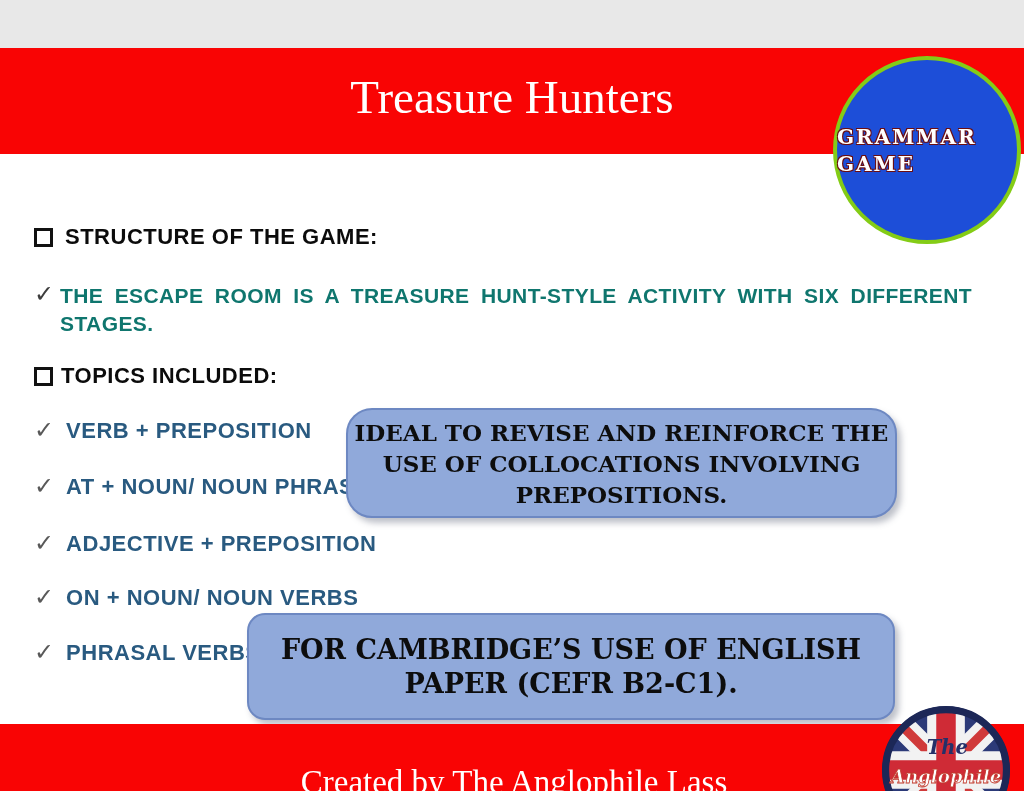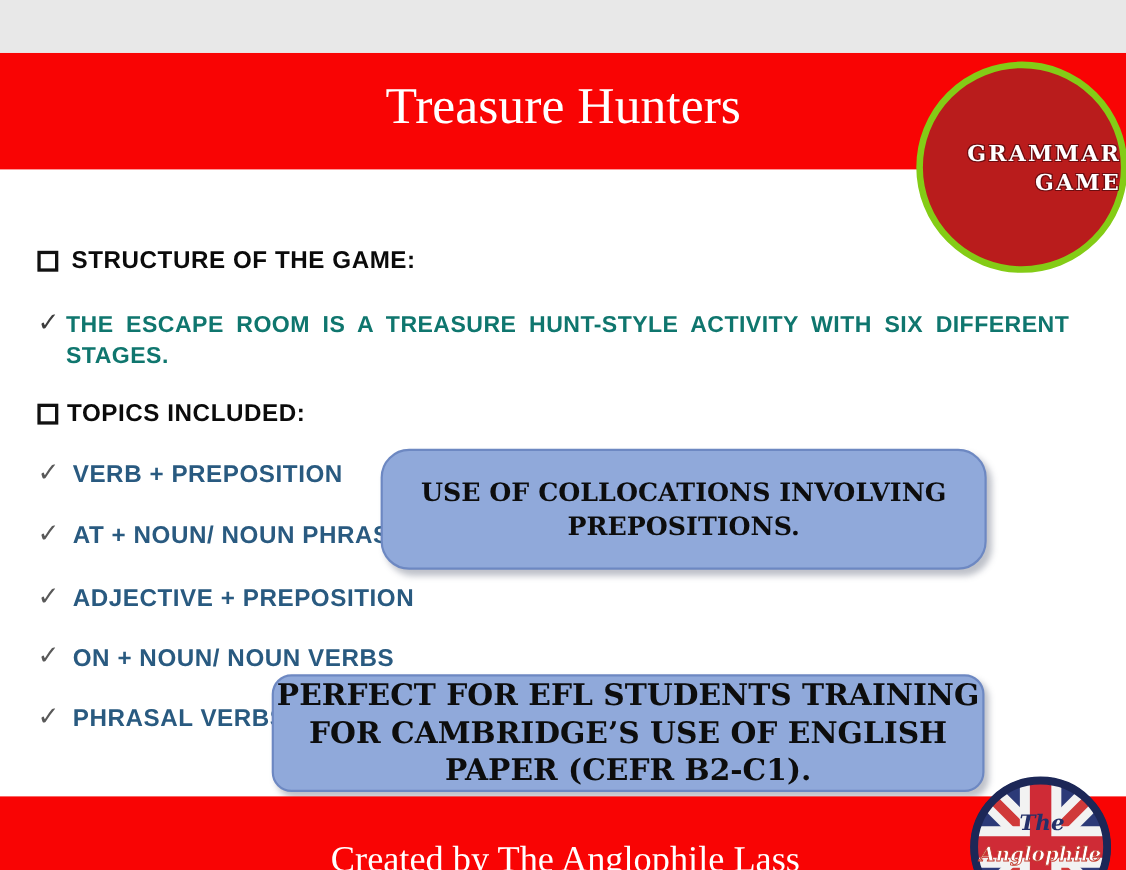--- a/index.html
+++ b/index.html
@@ -8,22 +8,22 @@
     overflow:hidden;font-family:"Liberation Sans",sans-serif;margin-top:48px;
   }
   
   .band-top{position:absolute;left:0;top:0;width:1024px;height:106px;background:#f90404;}
   .slide-title{
     position:absolute;left:0;top:20px;width:1024px;text-align:center;
     font-family:"Liberation Serif",serif;font-size:47px;line-height:58px;color:#ffffff;
   }
   .badge{
     position:absolute;left:833px;top:8px;width:180px;height:180px;border-radius:50%;
-    background:#b91c1c;border:6px solid #84cc16;z-index:3;
-    display:flex;flex-direction:column;align-items:flex-end;justify-content:center;gap:3px;
+    background:#1d4ed8;border:4px solid #84cc16;z-index:3;
+    display:flex;flex-direction:column;align-items:flex-start;justify-content:center;gap:3px;
   }
   .badge div{
     font-family:"DejaVu Serif",serif;font-weight:bold;font-size:20px;color:#ffffff;
     letter-spacing:2px;
     text-shadow:1px 1px 0 #6b0d10,-1px 1px 0 #6b0d10,1px -1px 0 #6b0d10,-1px -1px 0 #6b0d10;
   }
   
   .row{position:absolute;display:flex;align-items:flex-start;gap:12px;}
   .sq{width:13px;height:13px;border:3px solid #111;margin-top:4px;flex:0 0 auto;}
   .check{font-size:24px;line-height:24px;color:#3d3d3d;flex:0 0 auto;}
@@ -102,25 +102,25 @@
   <div class="row topic" style="left:34px;top:537px;">
     <span class="check">✓</span>
     <span class="topic-label">ON + NOUN/ NOUN VERBS</span>
   </div>
   <div class="row topic" style="left:34px;top:592px;">
     <span class="check">✓</span>
     <span class="topic-label">PHRASAL VERBS</span>
   </div>
 
   <div class="callout callout-1">
+    <div>IDEAL TO REVISE AND REINFORCE THE</div>
     <div>USE OF COLLOCATIONS INVOLVING</div>
     <div>PREPOSITIONS.</div>
   </div>
   <div class="callout callout-2">
-    <div>PERFECT FOR EFL STUDENTS TRAINING</div>
     <div>FOR CAMBRIDGE’S USE OF ENGLISH</div>
     <div>PAPER (CEFR B2-C1).</div>
   </div>
 
   <div class="band-bottom"></div>
   <div class="footer-credit">Created by The Anglophile Lass</div>
 
   <div class="logo">
     <svg viewBox="0 0 100 100">
       <defs>

